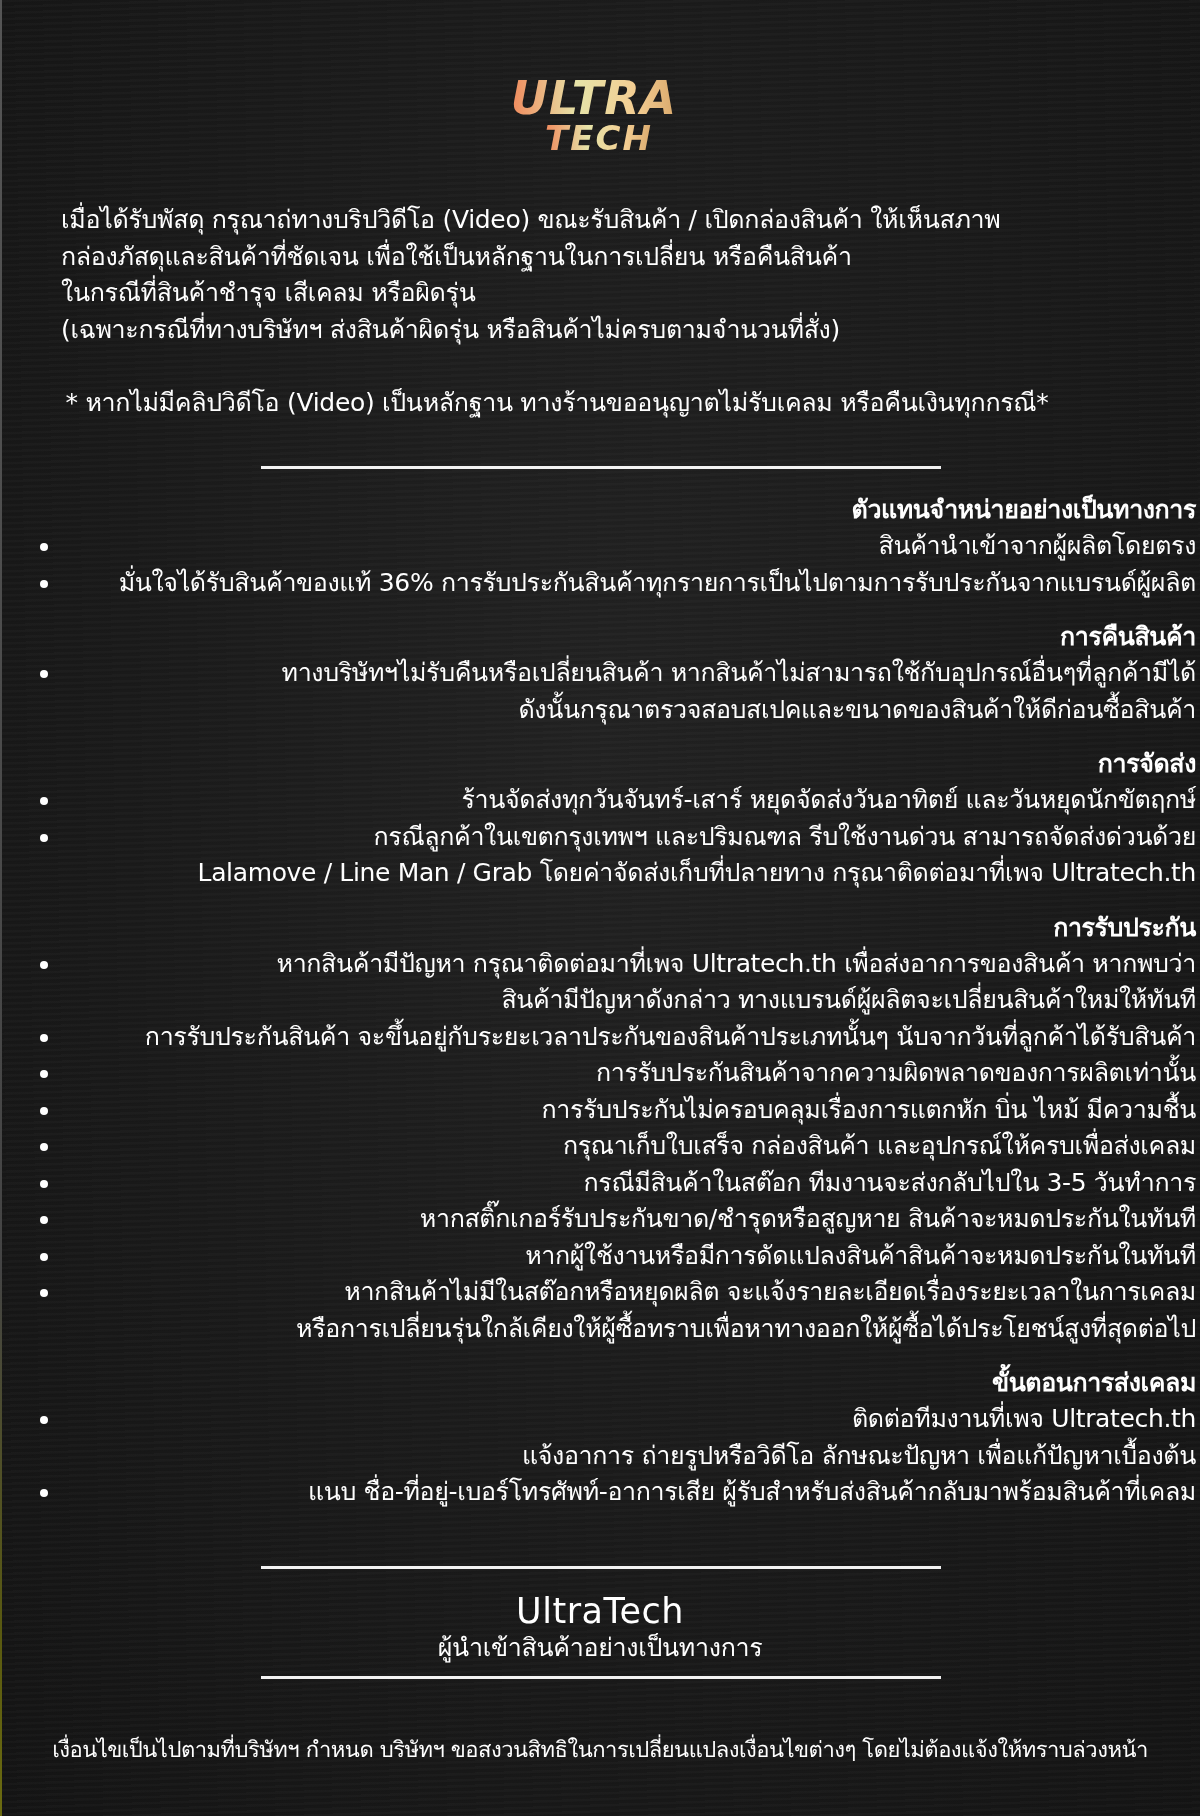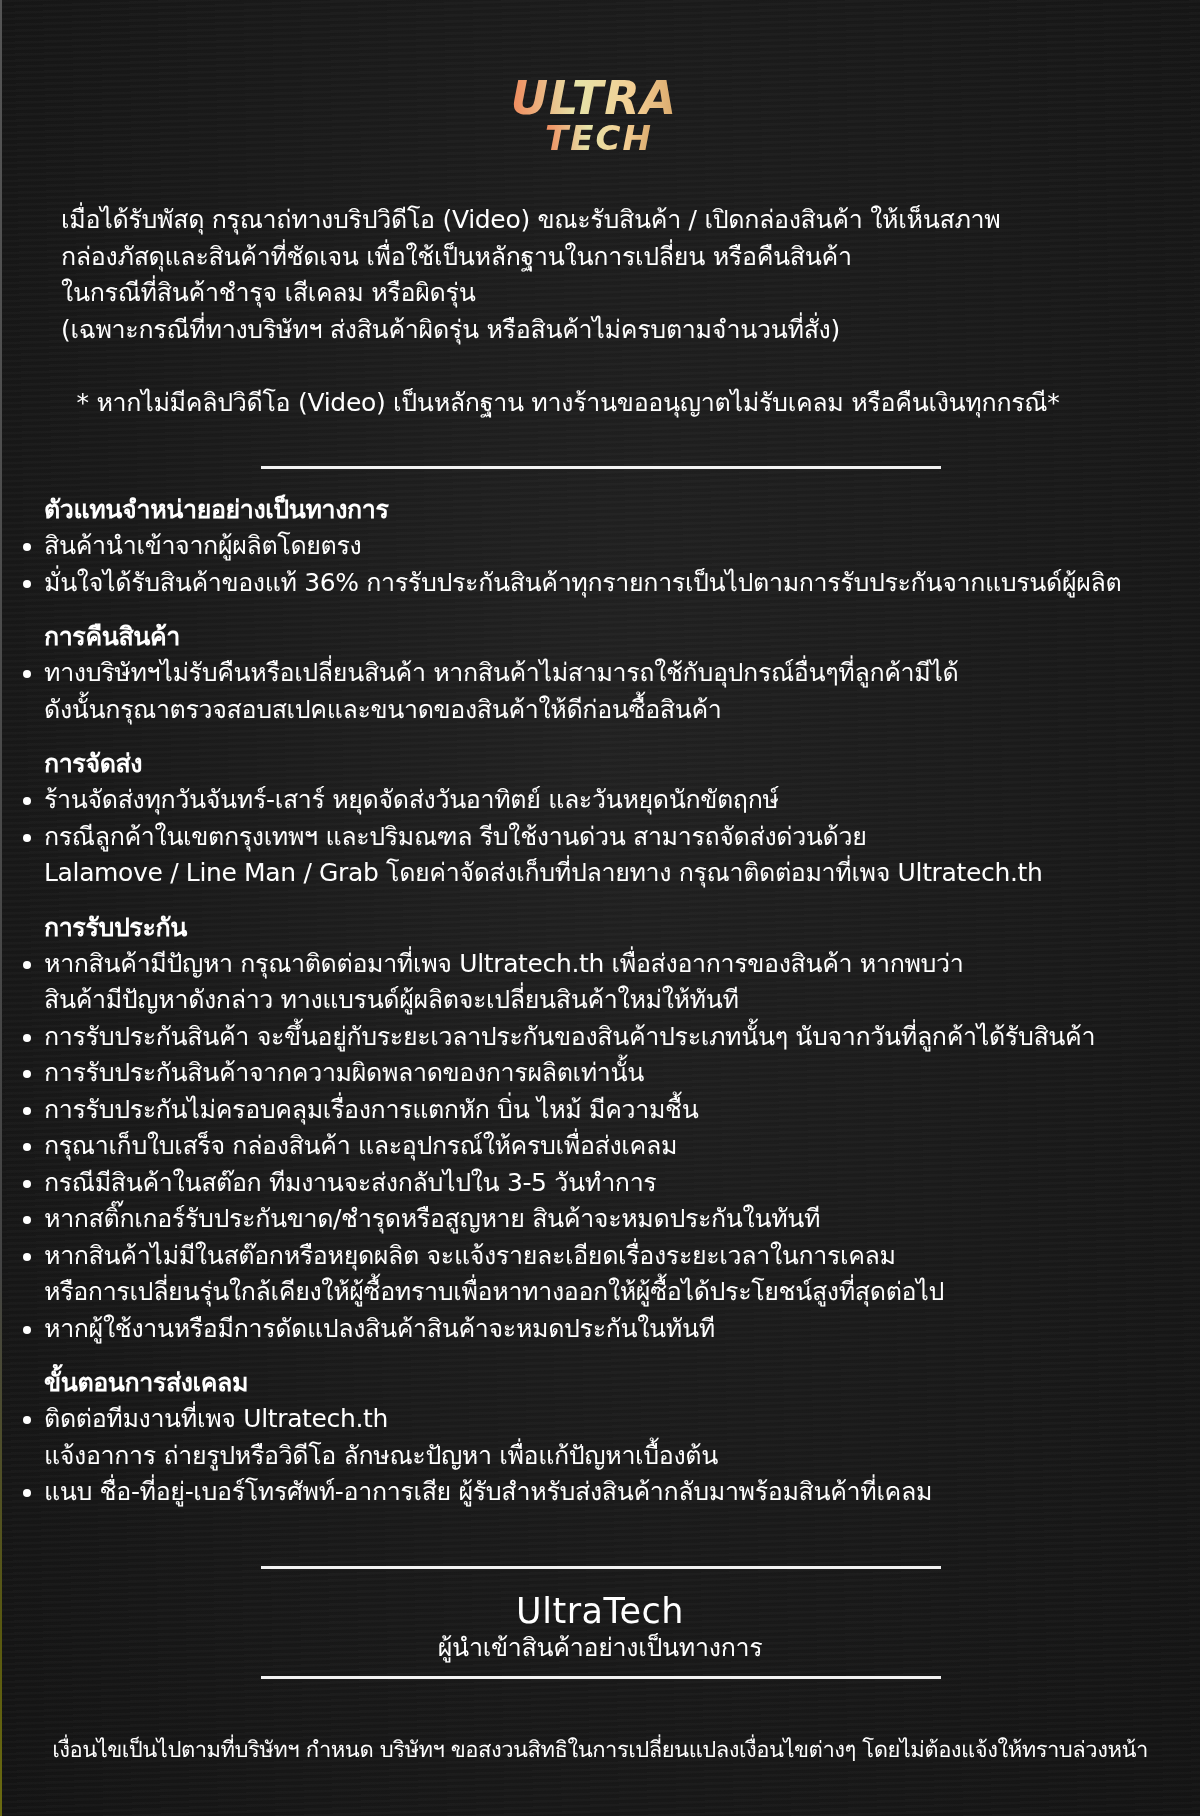--- a/index.html
+++ b/index.html
@@ -11,23 +11,23 @@
         radial-gradient(ellipse at 50% 40%, #222 0%, #181818 70%, #141414 100%);
       color: #ffffff;
       font-family: "DejaVu Sans", "Liberation Sans", sans-serif;
       position: relative;
     }
     .edge-left { position: absolute; left: 0; top: 0; width: 2px; height: 1816px; background: linear-gradient(#555 0%, #444 70%, #5a5a10 90%, #6b6b10 100%); }
     .logo { position: absolute; left: 0; right: 12px; top: 72px; text-align: center; }
     .logo svg { display: inline-block; }
     .intro { position: absolute; left: 61px; top: 202px; width: 1100px; font-size: 25px; line-height: 36.5px; letter-spacing: -0.3px; }
     .intro div { white-space: nowrap; }
-    .notice { position: absolute; left: 12px; width: 1112px; top: 382px; text-align: center; font-size: 25px; letter-spacing: -0.3px; white-space: nowrap; }
+    .notice { position: absolute; left: 1px; width: 1112px; top: 382px; text-align: center; font-size: 25px; letter-spacing: -0.3px; white-space: nowrap; }
     .hr { position: absolute; left: 261px; width: 680px; height: 3px; background: #f2f2f2; }
-    .sections { position: absolute; left: 19px; top: 492px; width: 1160px; }
+    .sections { position: absolute; left: 36px; top: 492px; width: 1160px; text-align: right; }
     .section { margin-bottom: 18px; }
     .section-title { font-weight: bold; font-size: 25px; line-height: 36px; padding-left: 25px; letter-spacing: -0.4px; white-space: nowrap; }
     .bullet { position: relative; padding-left: 25px; font-size: 25px; line-height: 36.5px; letter-spacing: -0.35px; white-space: nowrap; }
     .bullet .dot { position: absolute; left: 4px; top: 15px; width: 8px; height: 8px; border-radius: 50%; background: #fff; }
     .bullet .line { display: block; }
     .brand { position: absolute; left: 0; width: 1200px; top: 1590px; text-align: center; }
     .brand-name { font-size: 35px; line-height: 42px; letter-spacing: 0.5px; }
     .brand-sub { font-size: 25px; line-height: 32px; letter-spacing: -0.3px; }
     .footer { position: absolute; left: 0; width: 1200px; top: 1702px; text-align: center; font-size: 22px; letter-spacing: -0.5px; white-space: nowrap; margin-top: 30px; }
   </style>
@@ -120,26 +120,26 @@
       <div class="bullet">
         <span class="dot"></span>
         <span class="line">กรณีมีสินค้าในสต๊อก  ทีมงานจะส่งกลับไปใน 3-5 วันทำการ</span>
       </div>
       <div class="bullet">
         <span class="dot"></span>
         <span class="line">หากสติ๊กเกอร์รับประกันขาด/ชำรุดหรือสูญหาย สินค้าจะหมดประกันในทันที</span>
       </div>
       <div class="bullet">
         <span class="dot"></span>
-        <span class="line">หากสินค้าไม่มีในสต๊อกหรือหยุดผลิต  จะแจ้งรายละเอียดเรื่องระยะเวลาในการเคลม</span>
-        <span class="line">หรือการเปลี่ยนรุ่นใกล้เคียงให้ผู้ซื้อทราบเพื่อหาทางออกให้ผู้ซื้อได้ประโยชน์สูงที่สุดต่อไป</span>
+        <span class="line">หากผู้ใช้งานหรือมีการดัดแปลงสินค้าสินค้าจะหมดประกันในทันที</span>
       </div>
       <div class="bullet">
         <span class="dot"></span>
-        <span class="line">หากผู้ใช้งานหรือมีการดัดแปลงสินค้าสินค้าจะหมดประกันในทันที</span>
+        <span class="line">หากสินค้าไม่มีในสต๊อกหรือหยุดผลิต  จะแจ้งรายละเอียดเรื่องระยะเวลาในการเคลม</span>
+        <span class="line">หรือการเปลี่ยนรุ่นใกล้เคียงให้ผู้ซื้อทราบเพื่อหาทางออกให้ผู้ซื้อได้ประโยชน์สูงที่สุดต่อไป</span>
       </div>
     </div>
     <div class="section">
       <div class="section-title">ขั้นตอนการส่งเคลม</div>
       <div class="bullet">
         <span class="dot"></span>
         <span class="line">ติดต่อทีมงานที่เพจ Ultratech.th</span>
         <span class="line">แจ้งอาการ ถ่ายรูปหรือวิดีโอ ลักษณะปัญหา  เพื่อแก้ปัญหาเบื้องต้น</span>
       </div>
       <div class="bullet">

